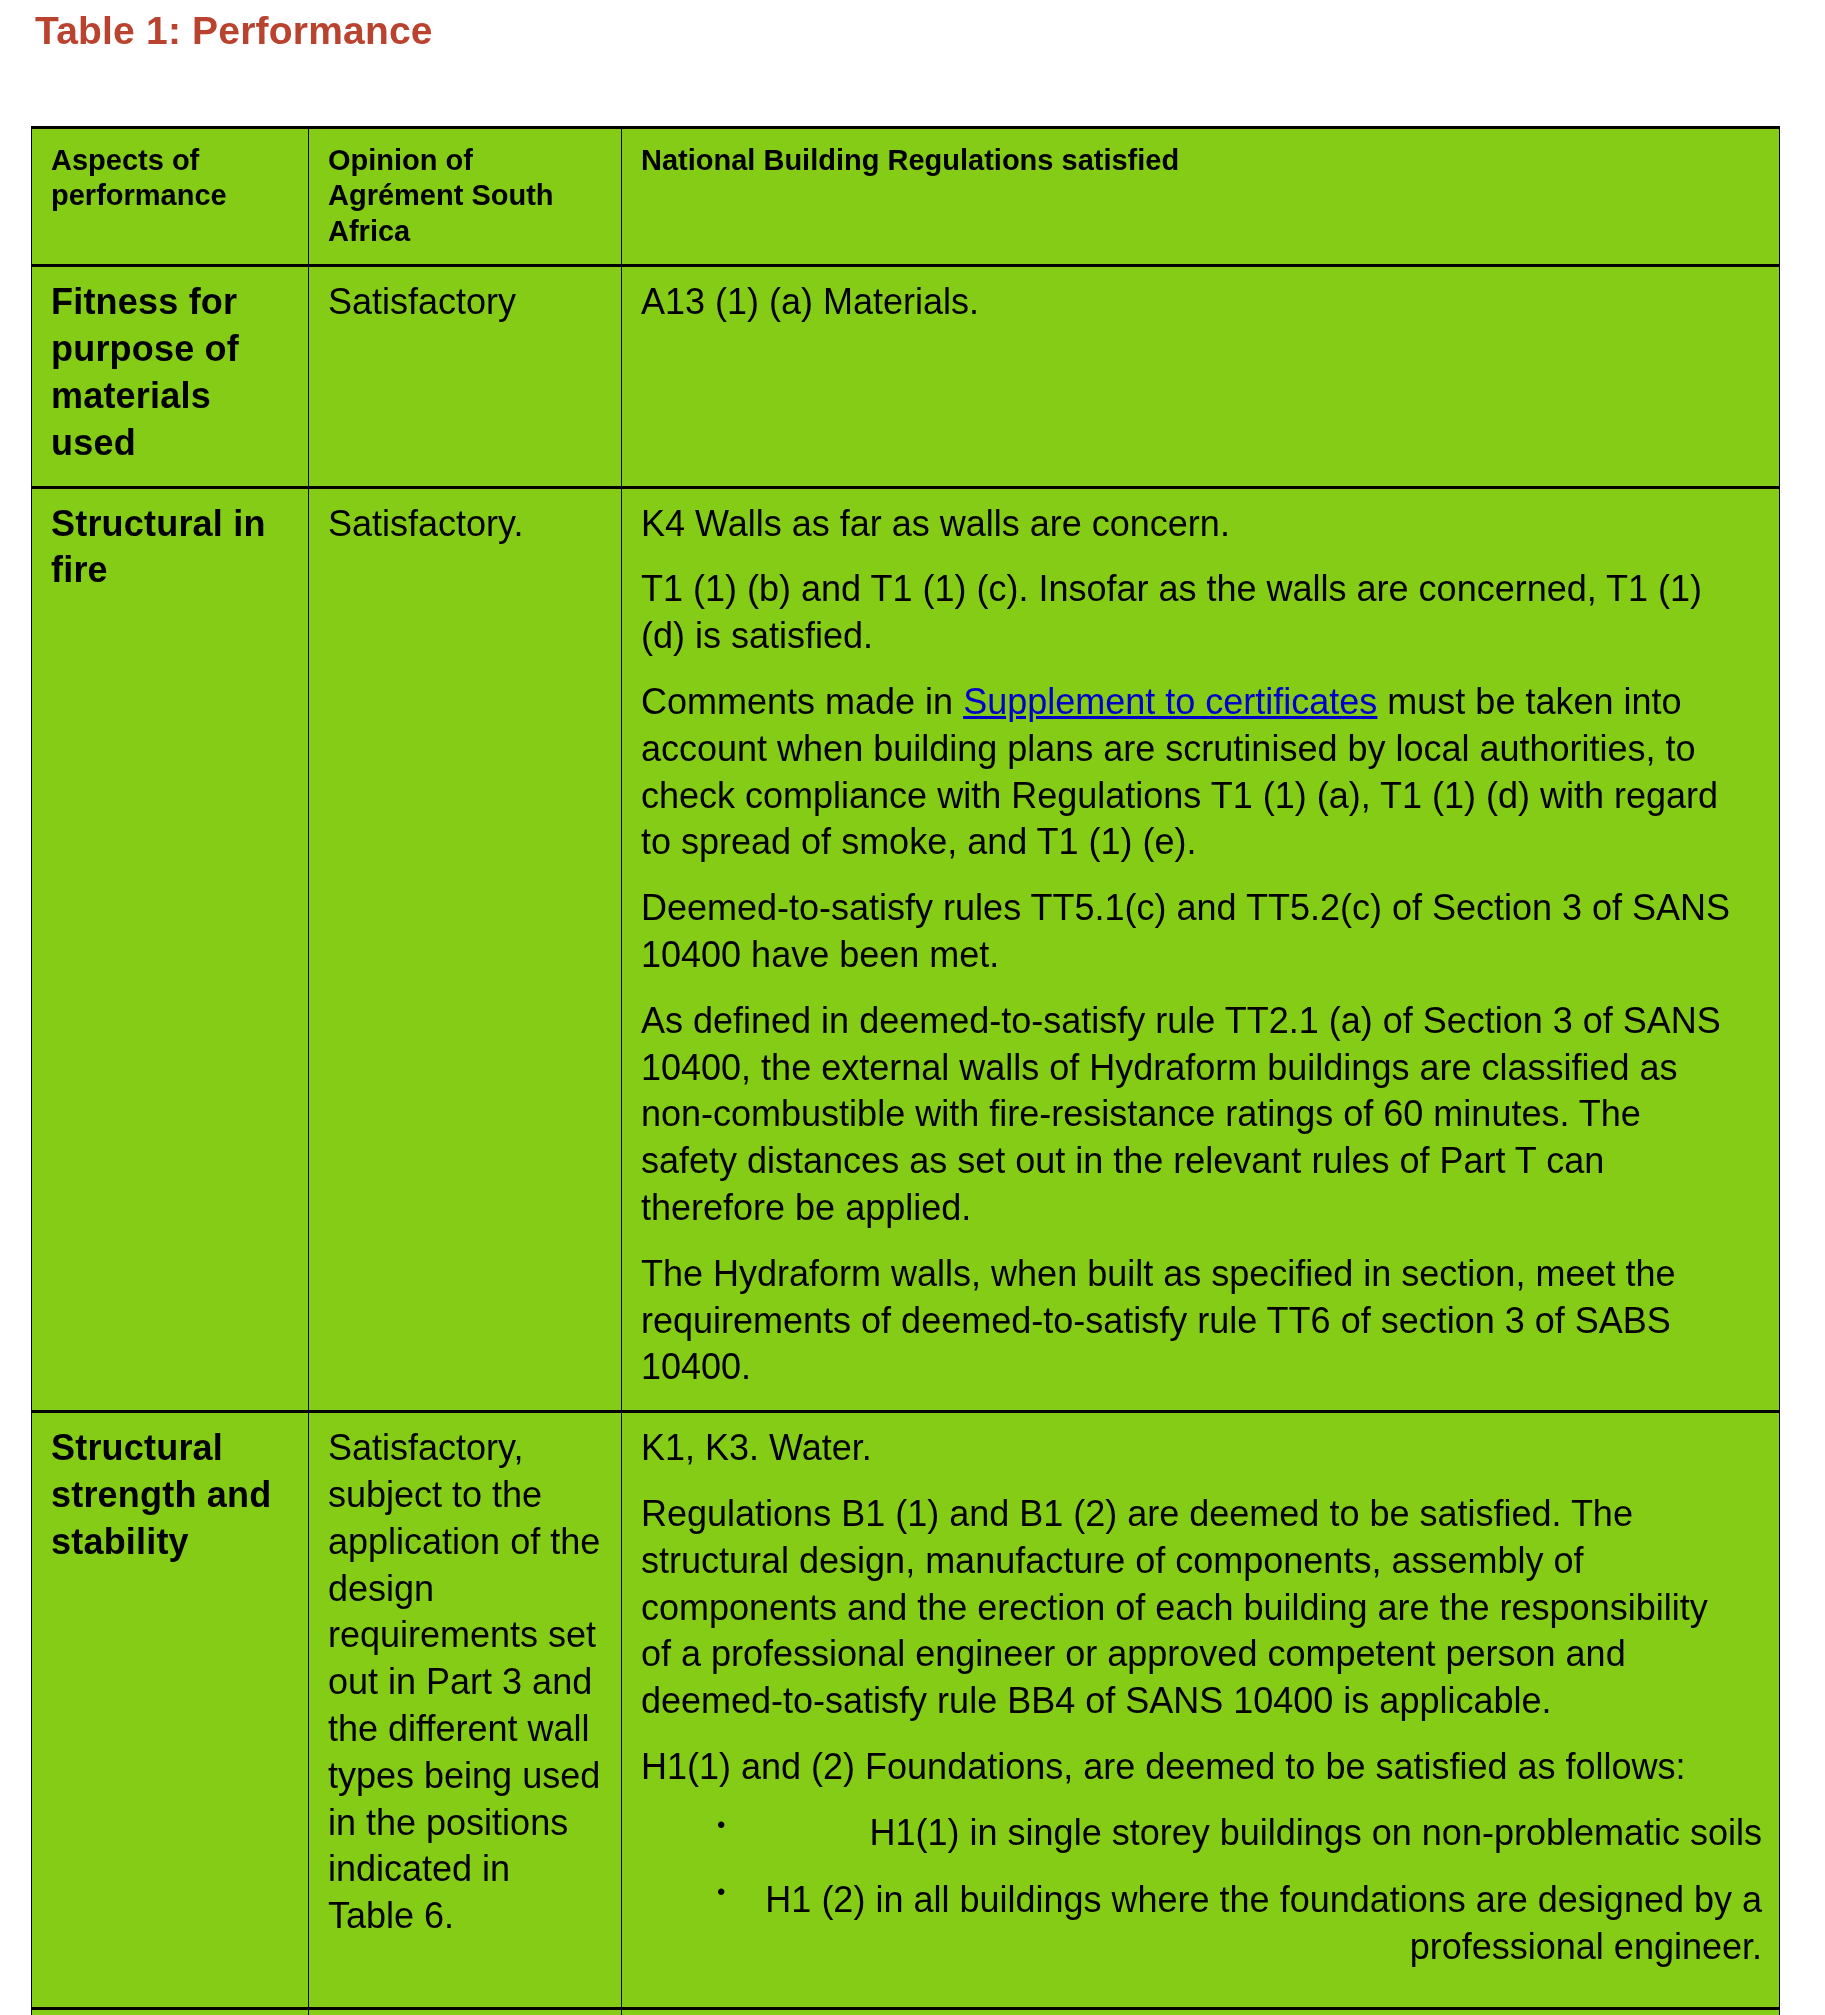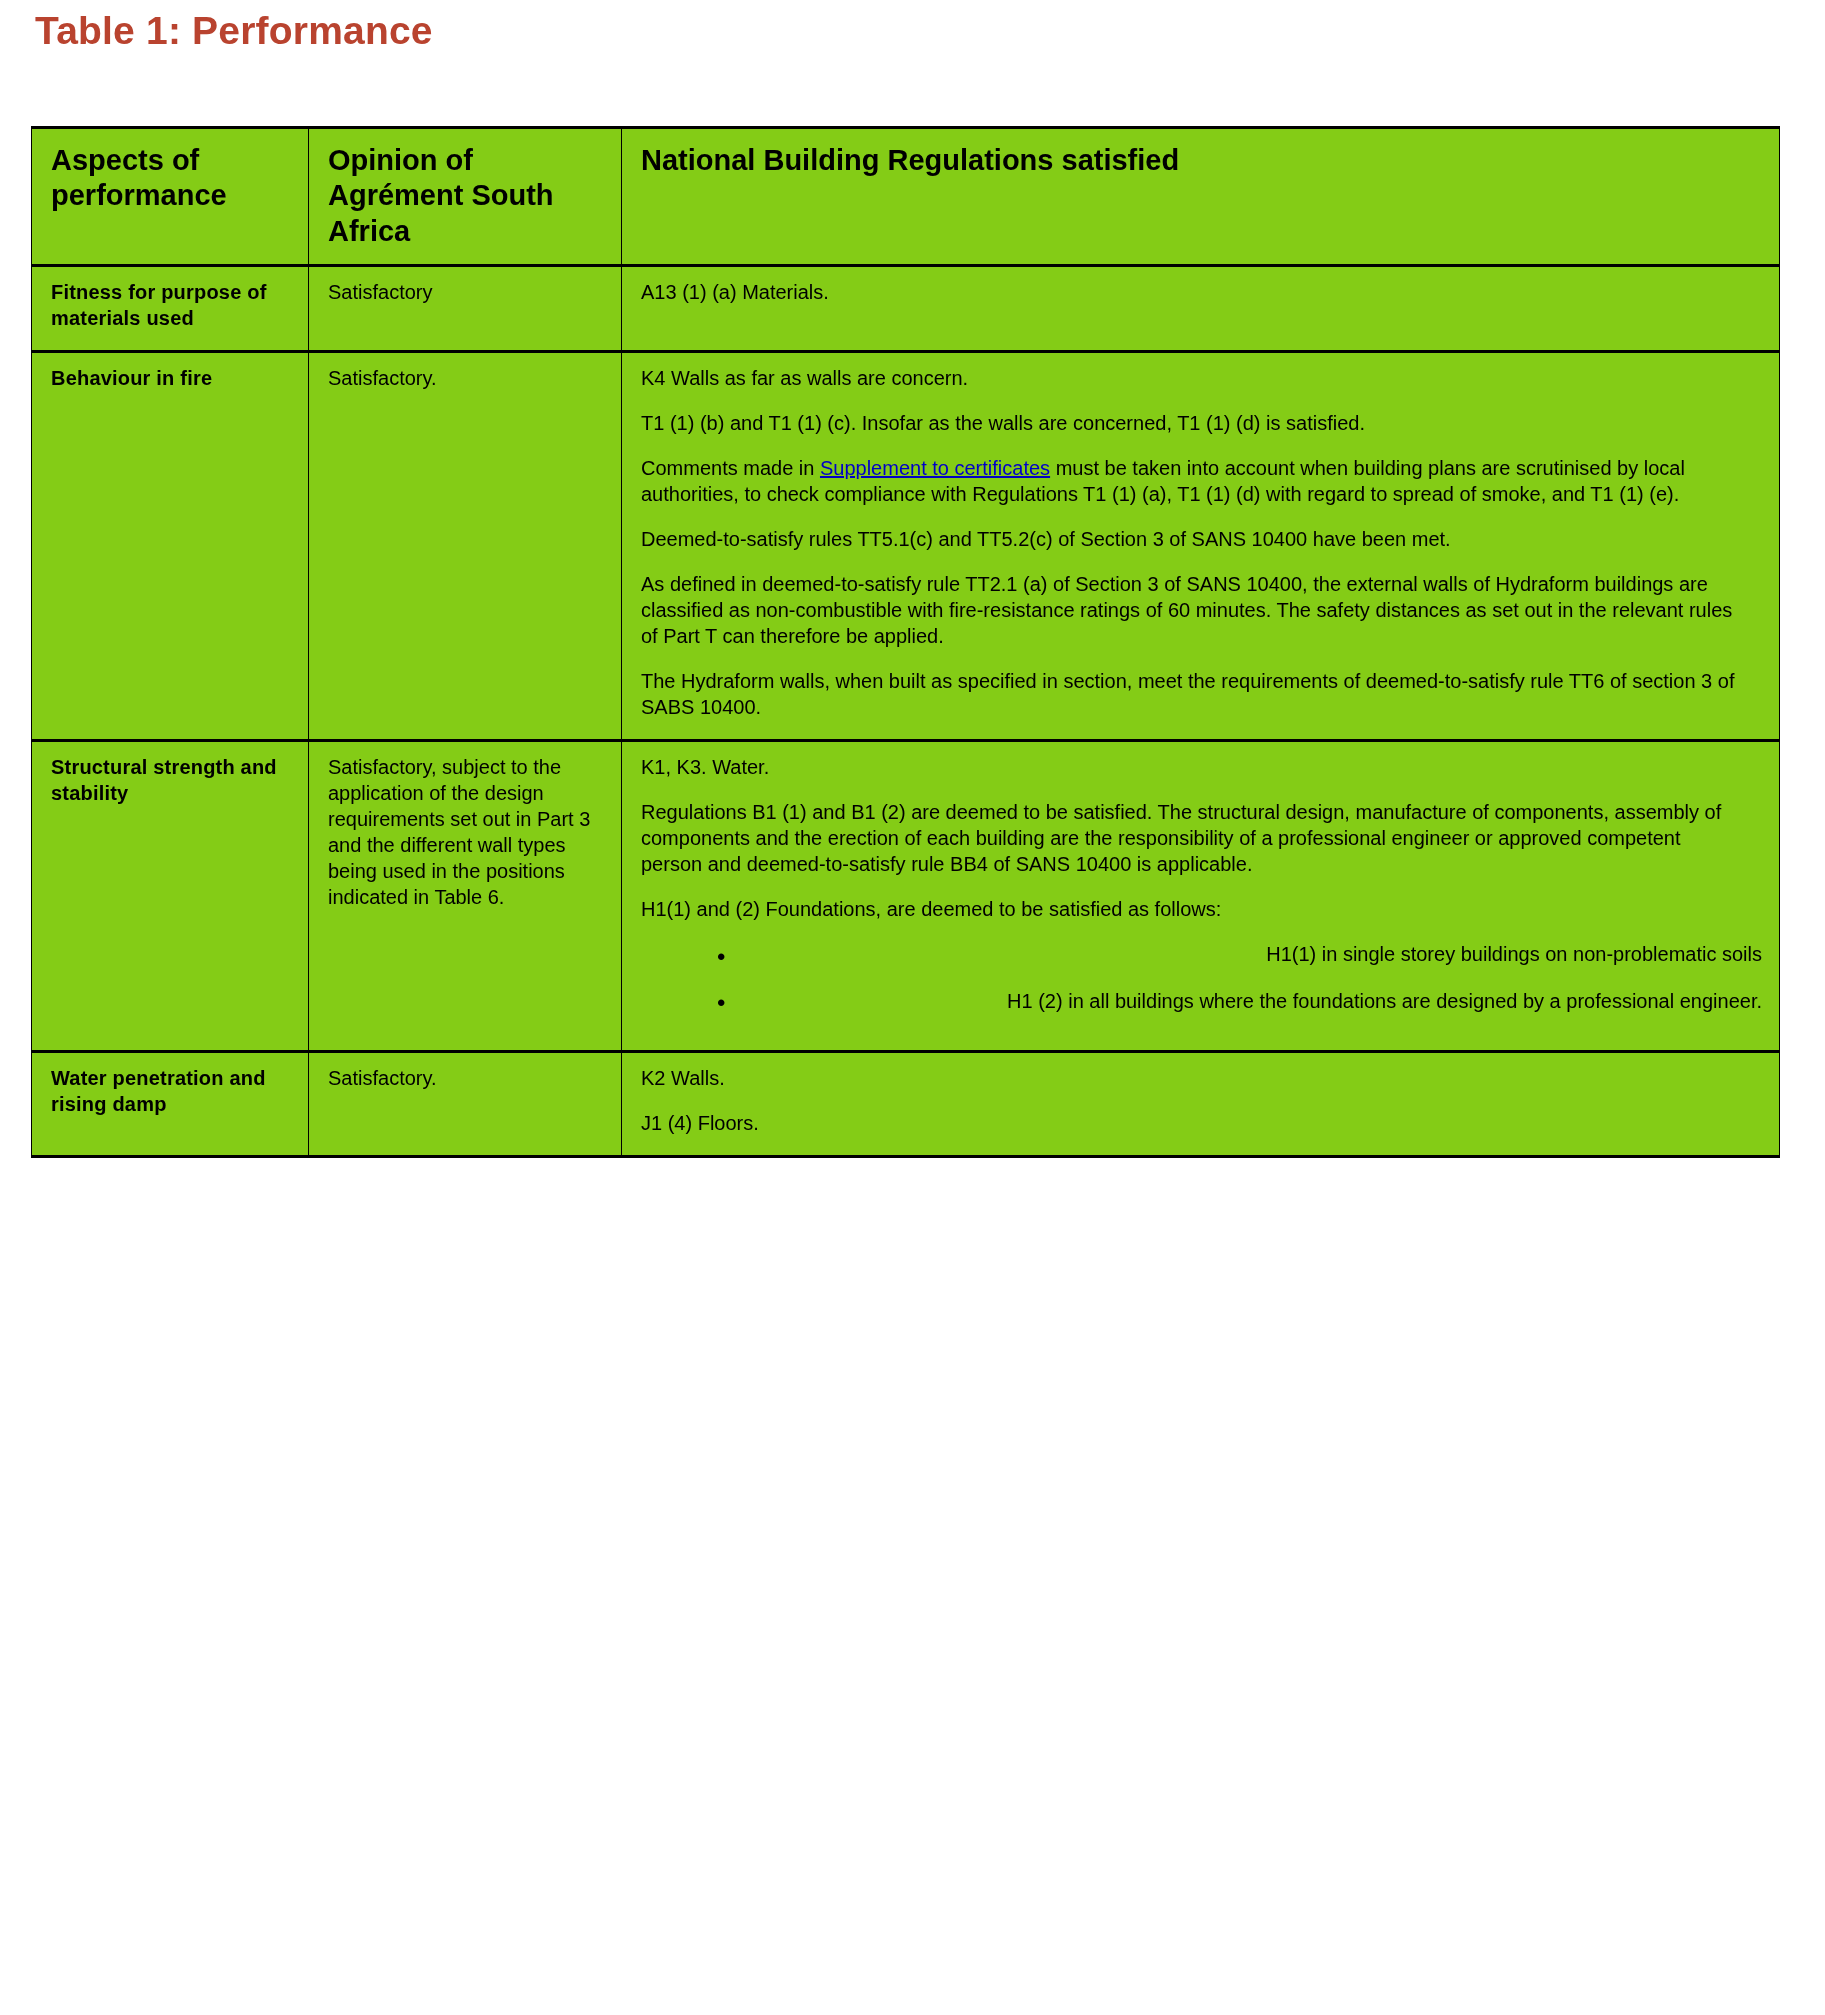--- a/index.html
+++ b/index.html
@@ -45,21 +45,21 @@
   table.perf col.c2 { width: 313px; }
   table.perf col.c3 { width: 1158px; }
 
   table.perf td {
     vertical-align: top;
     border-left: 1.7px solid #000;
     border-right: 1.7px solid #000;
     border-top: 3.4px solid #000;
     border-bottom: 3.4px solid #000;
     padding: 12px 17px 19px 19px;
-    font-size: 20px;
+    font-size: 36px;
     line-height: 1.30;
   }
   
   table.perf td.sep-left { border-left: 1.7px solid #000; }
 
   table.perf tr.header-row td {
     font-weight: bold;
     font-size: 29px;
     line-height: 1.22;
     padding-top: 13.8px;
@@ -136,21 +136,21 @@
 
       <tr class="row-fitness">
         <td class="aspect">Fitness for purpose of materials used</td>
         <td class="opinion sep-left">Satisfactory</td>
         <td class="regs sep-left tall-pad">
           <p>A13 (1) (a) Materials.</p>
         </td>
       </tr>
 
       <tr class="row-fire">
-        <td class="aspect">Behaviour in fire</td>
+        <td class="aspect">Structural in fire</td>
         <td class="opinion sep-left">Satisfactory.</td>
         <td class="regs sep-left">
           <p>K4 Walls as far as walls are concern.</p>
           <p>T1 (1) (b) and T1 (1) (c). Insofar as the walls are concerned, T1 (1) (d) is satisfied.</p>
           <p><span>Comments made in </span><a class="doclink" href="#">Supplement to certificates</a><span> must be taken into account when building plans are scrutinised by local authorities, to check compliance with Regulations T1 (1) (a), T1 (1) (d) with regard to spread of smoke, and T1 (1) (e).</span></p>
           <p>Deemed-to-satisfy rules TT5.1(c) and TT5.2(c) of Section 3 of SANS 10400 have been met.</p>
           <p>As defined in deemed-to-satisfy rule TT2.1 (a) of Section 3 of SANS 10400, the external walls of Hydraform buildings are classified as non-combustible with fire-resistance ratings of 60 minutes. The safety distances as set out in the relevant rules of Part T can therefore be applied.</p>
           <p>The Hydraform walls, when built as specified in section, meet the requirements of deemed-to-satisfy rule TT6 of section 3 of SABS 10400.</p>
         </td>
       </tr>

